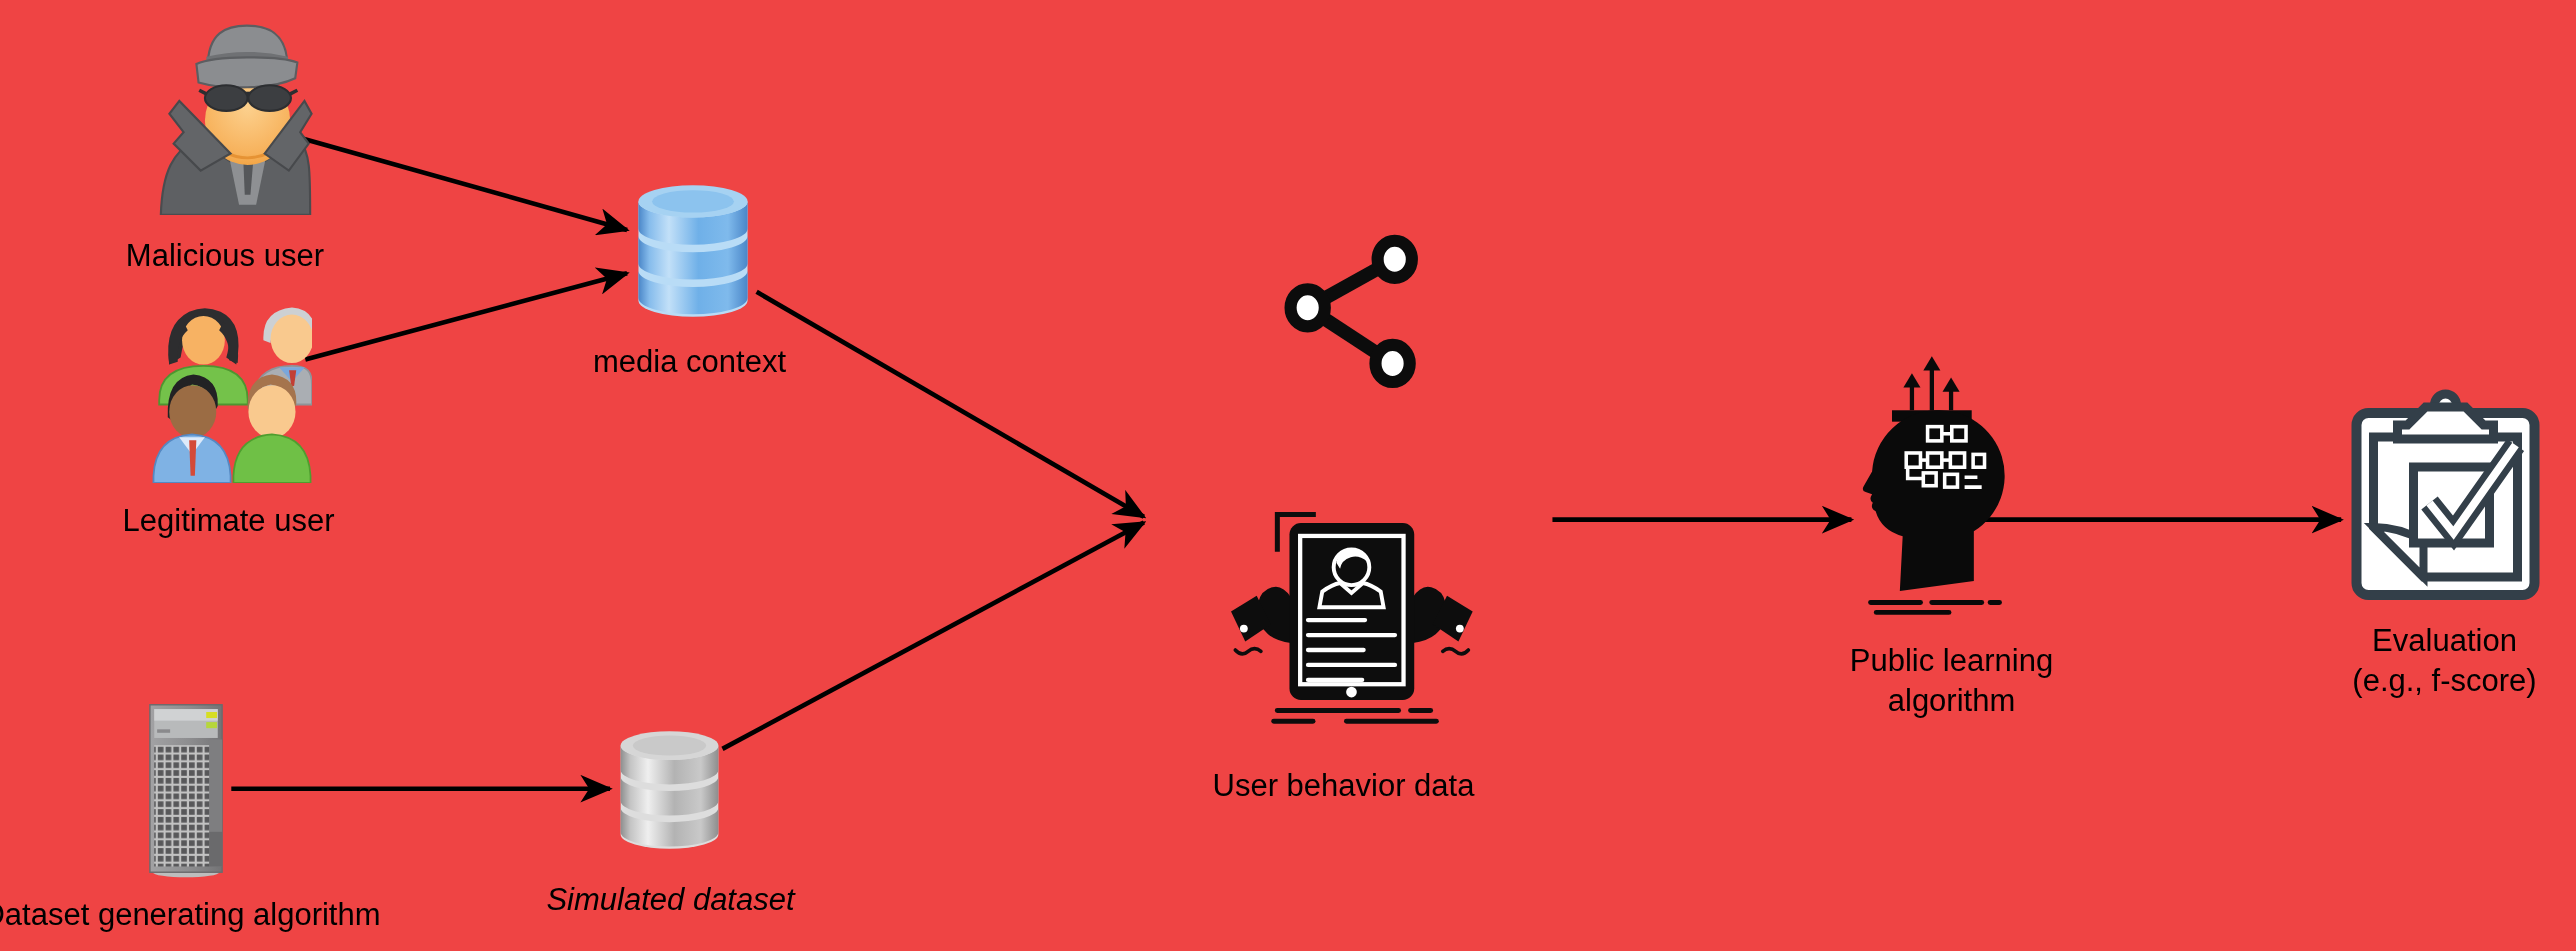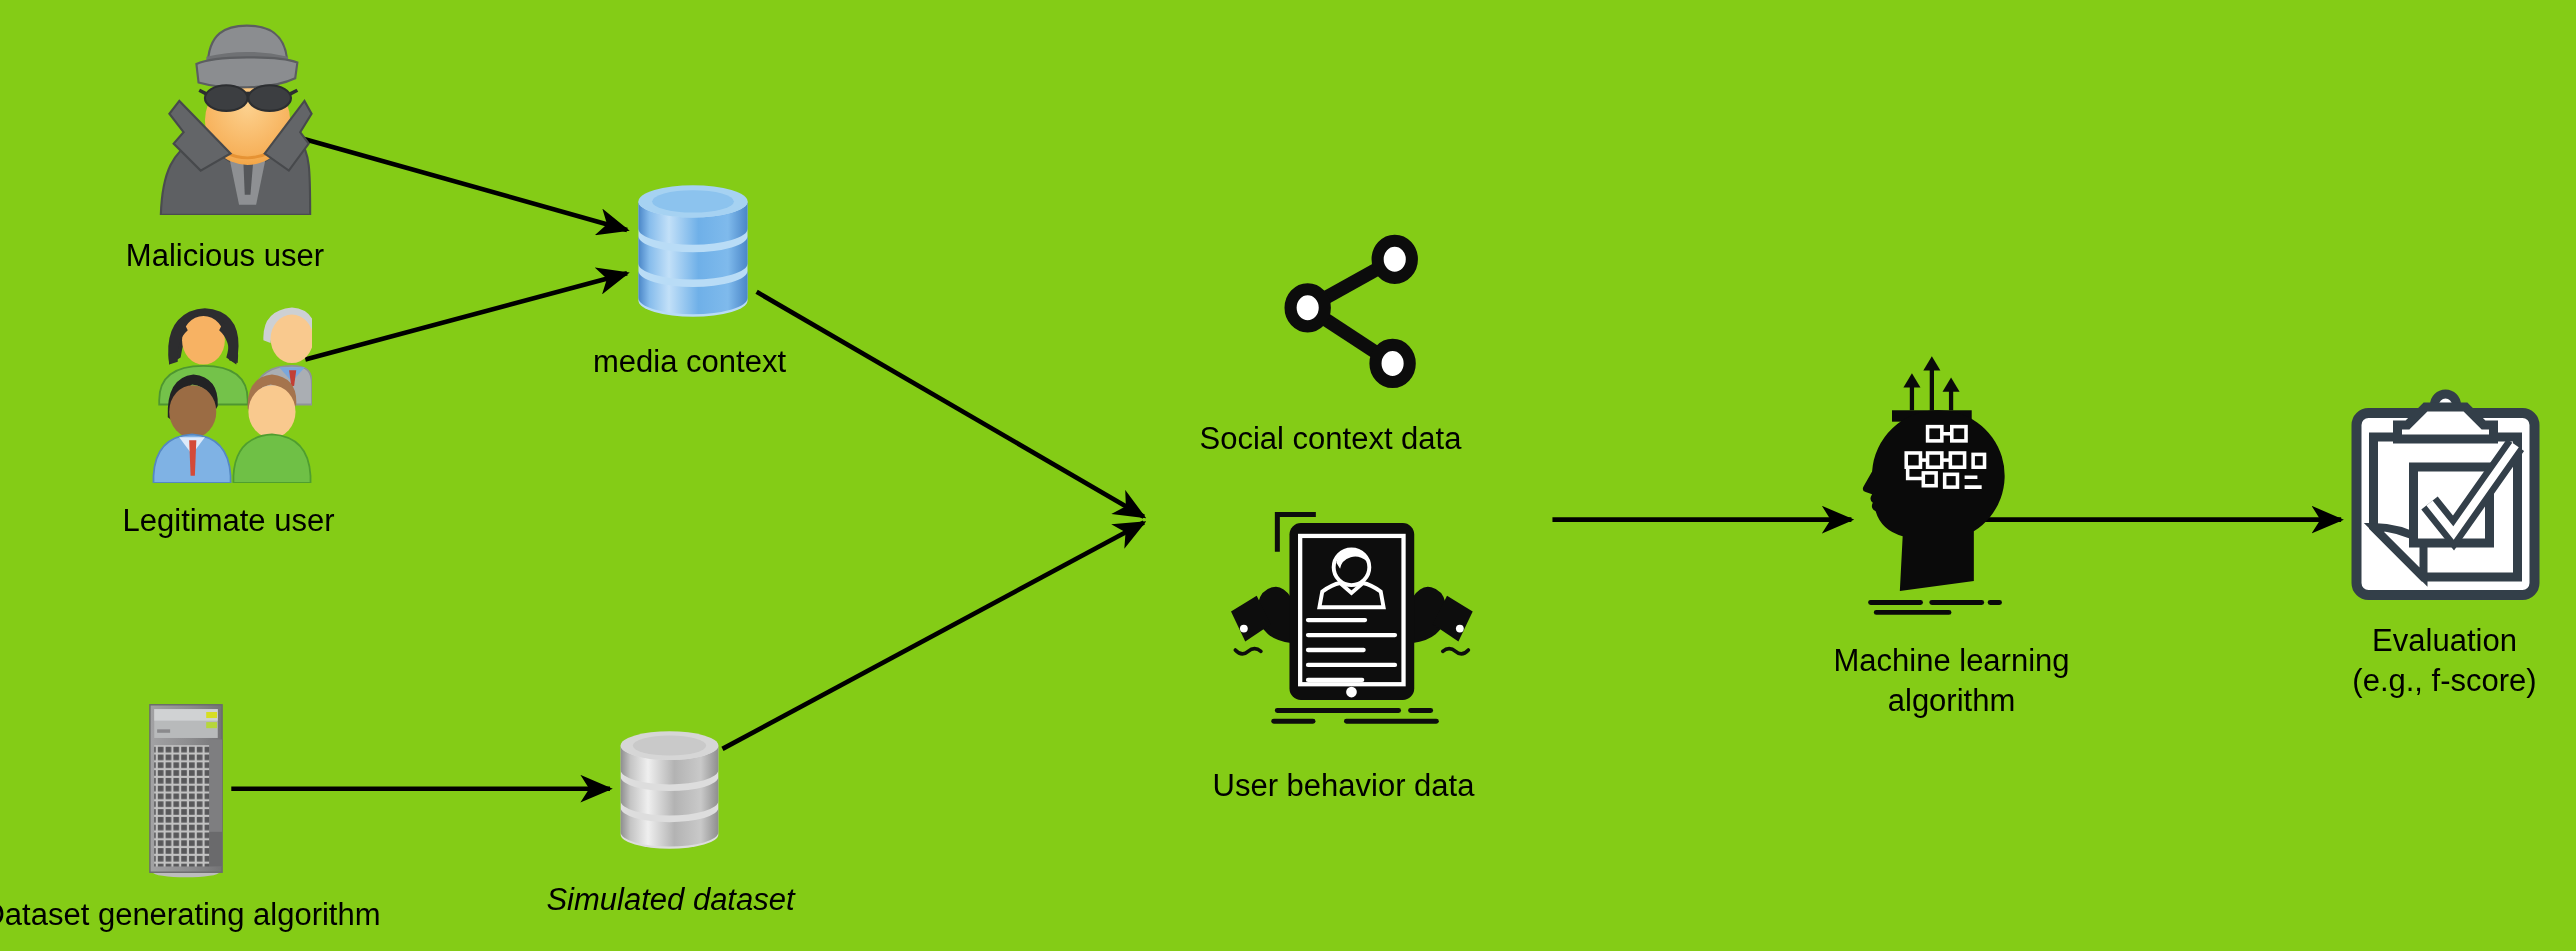--- a/index.html
+++ b/index.html
@@ -1,19 +1,19 @@
 <!DOCTYPE html>
 <html style="font-size:11.4px"><head>
 <meta charset="utf-8">
 <style>
   html,body{margin:0;padding:0;background:#fff;}
   .canvas{
     position:relative;
     width:2576px;height:951px;
-    background:#84cc16;
+    background:#ef4444;
     font-family:"Liberation Sans", sans-serif;
     overflow:hidden;
   }
   #edge-layer{position:absolute;left:0;top:0;z-index:1;}
   .icon{position:absolute;z-index:2;}
   .icon svg{display:block;width:100%;height:100%;}
   .lbl{
     position:absolute;z-index:3;
     width:427px;text-align:center;
     font-size:31px;line-height:40px;color:#000;
@@ -189,23 +189,20 @@
     <svg viewBox="0 0 192 222">
       <g stroke="#0c0c0c" fill="none">
         <line x1="36" y1="110" x2="158" y2="42" stroke-width="19"></line>
         <line x1="36" y1="110" x2="155" y2="188" stroke-width="19"></line>
         <ellipse cx="36" cy="110" rx="24" ry="26" stroke-width="17" fill="#fff"></ellipse>
         <ellipse cx="158" cy="42" rx="24" ry="26" stroke-width="17" fill="#fff"></ellipse>
         <ellipse cx="155" cy="188" rx="24" ry="26" stroke-width="17" fill="#fff"></ellipse>
       </g>
     </svg>
   </div>
-  <div class="lbl" style="left:1117px;top:419px;">
-    <span>Social context data</span>
-  </div>
 
   <div class="icon" style="left:1211px;top:506px;width:271px;height:221px;">
     <svg viewBox="0 0 380 310">
       <path d="M93,64 V12 H147" stroke="#0d0d0d" stroke-width="7" fill="none"></path>
 
       <path d="M112,128 Q100,110 86,114 Q70,118 66,136 Q60,162 80,180 Q92,190 112,192 Z" fill="#0d0d0d"></path>
       <polygon points="28,148 64,126 84,166 48,190" fill="#0d0d0d"></polygon>
       <circle cx="46" cy="172" r="5.5" fill="#fff"></circle>
       <path d="M34,202 q9,10 18,2 q9,-8 18,0" stroke="#0d0d0d" stroke-width="5" fill="none" stroke-linecap="round"></path>
       <path d="M283,128 Q295,110 309,114 Q325,118 329,136 Q335,162 315,180 Q303,190 283,192 Z" fill="#0d0d0d"></path>
@@ -268,21 +265,21 @@
       </g>
       <g stroke="#0a0a0a" stroke-width="7" stroke-linecap="round" fill="none">
         <line x1="22" y1="350" x2="92" y2="350"></line>
         <line x1="108" y1="350" x2="178" y2="350"></line>
         <line x1="190" y1="350" x2="203" y2="350"></line>
         <line x1="30" y1="364" x2="132" y2="364"></line>
       </g>
     </svg>
   </div>
   <div class="lbl" style="left:1738px;top:641px;">
-    <div>Machine learning</div>
+    <div>Public learning</div>
     <div>algorithm</div>
   </div>
 
   <div class="icon" style="left:2345px;top:383px;width:201px;height:224px;">
     <svg viewBox="0 0 100 112">
       <g stroke="#333f49" fill="#fff">
         <rect x="5.5" y="15" width="89" height="91" rx="6" stroke-width="5"></rect>
         <path d="M14,27 H86 V97 H39 L14,72 Z" stroke-width="4.5"></path>
         <path d="M14,72 L39,97 V79 Q27,72 14,72 Z" stroke-width="4"></path>
         <rect x="34" y="42" width="38" height="38" stroke-width="4.5"></rect>

